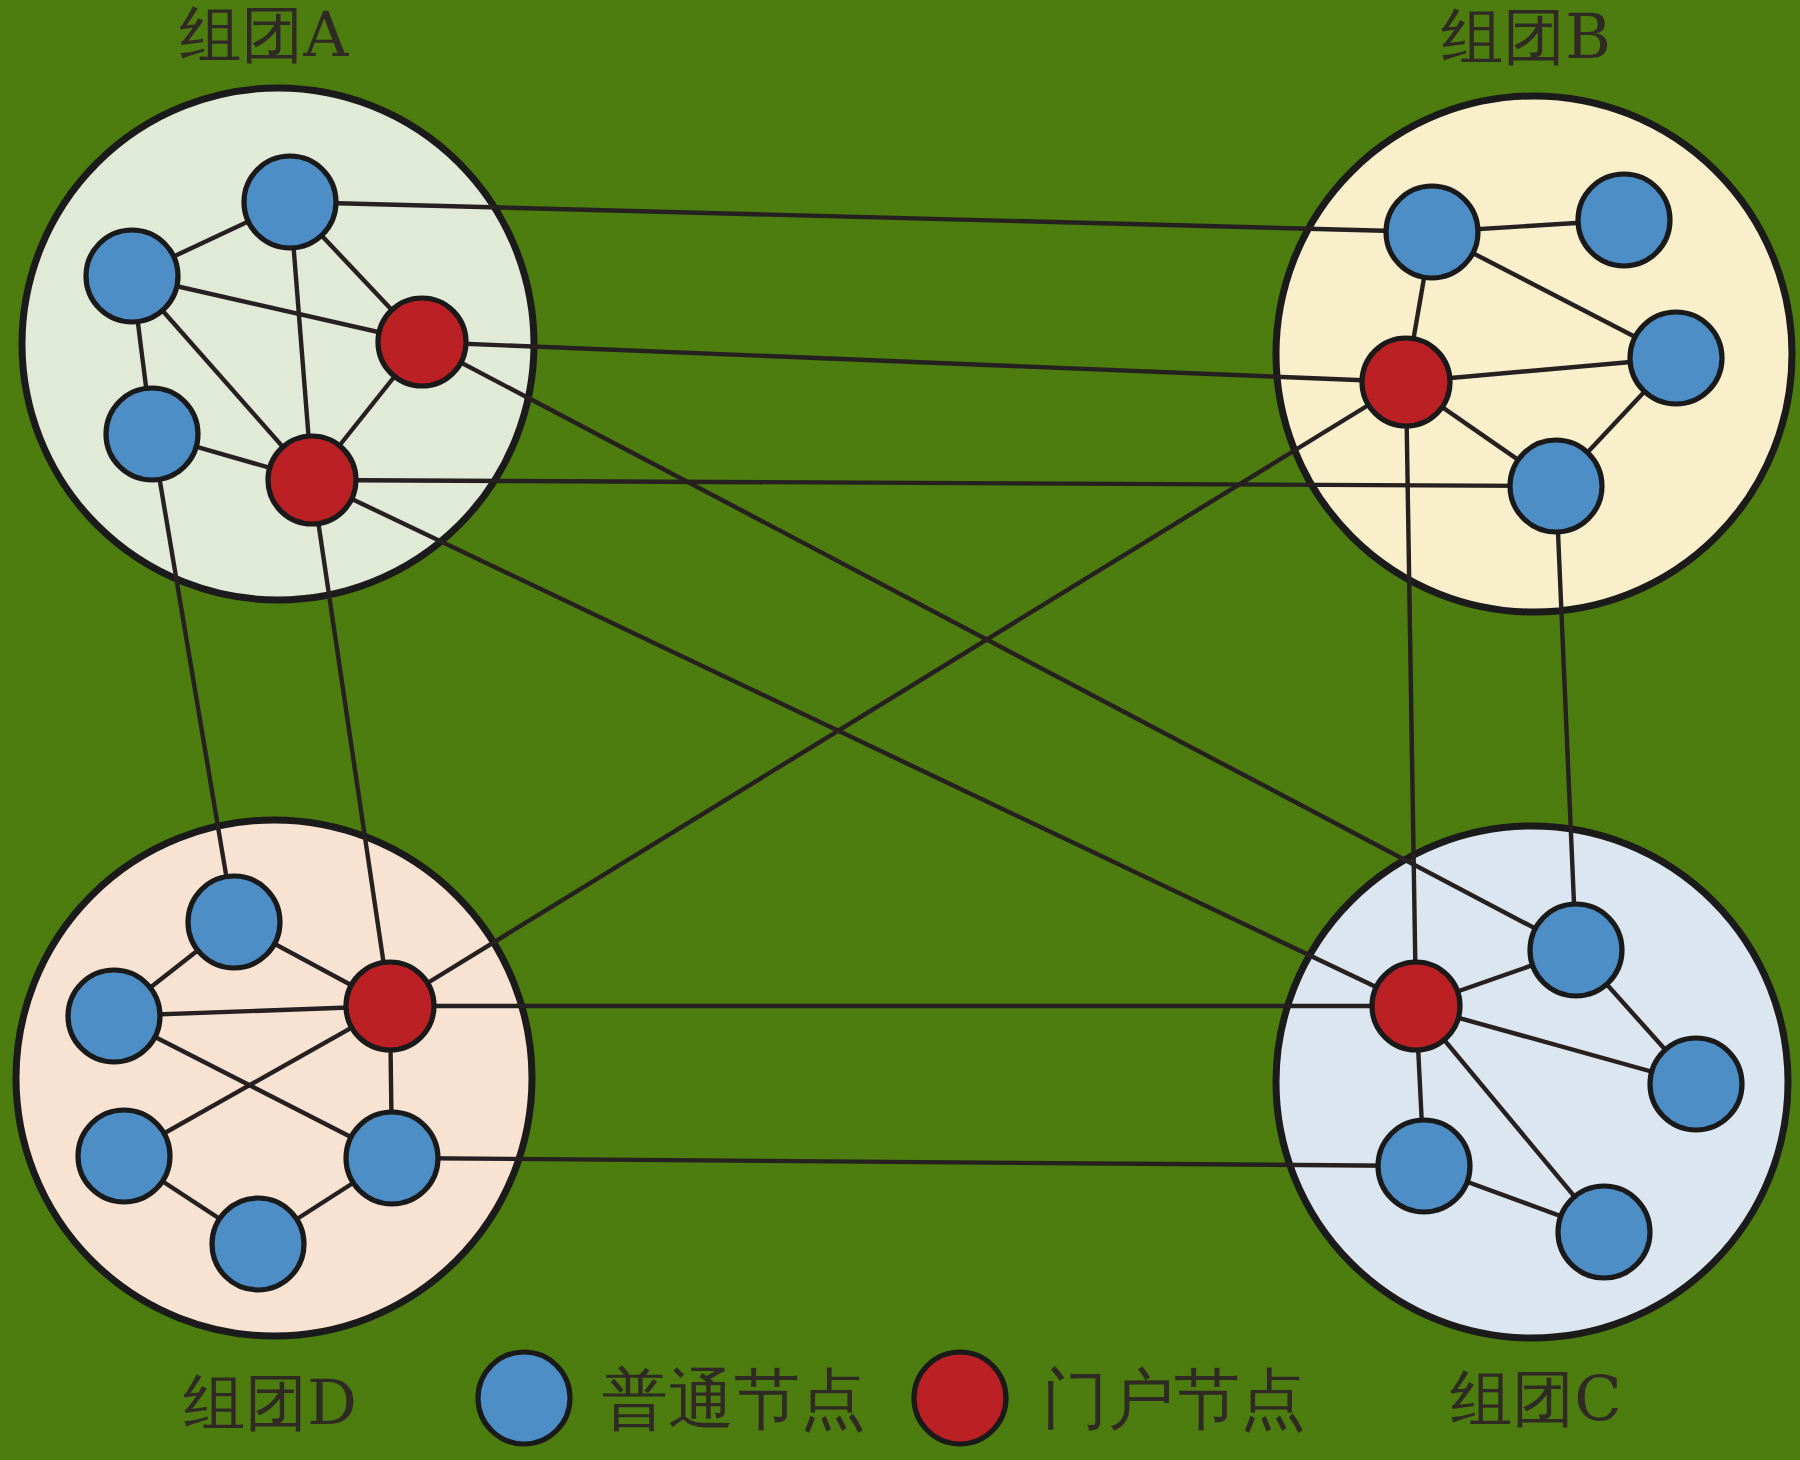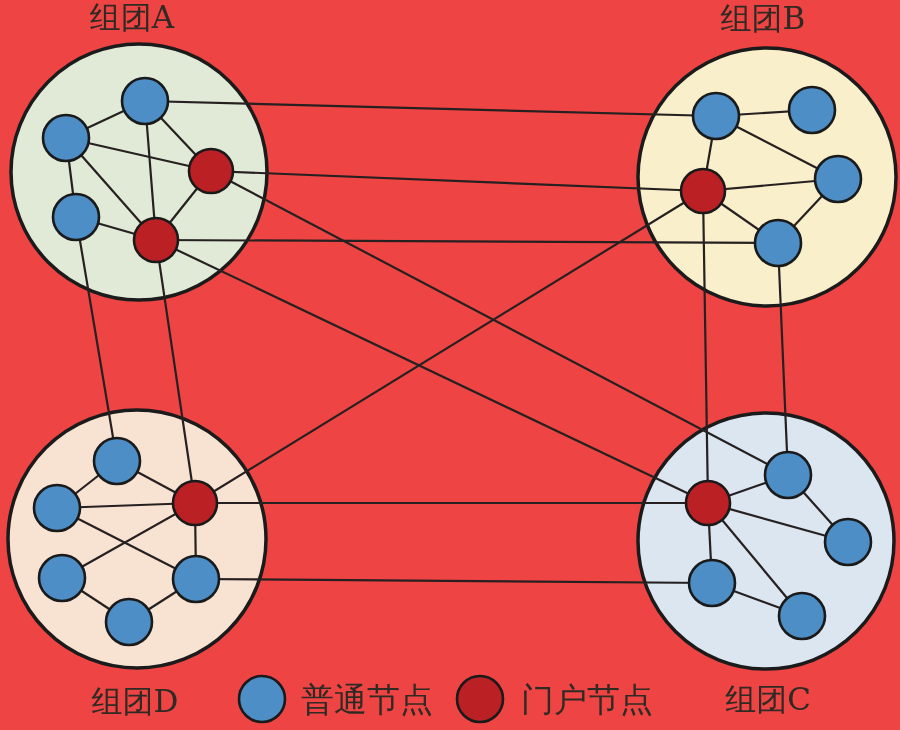--- a/index.html
+++ b/index.html
@@ -1,16 +1,16 @@
 <!DOCTYPE html>
 <html><head>
 <meta charset="utf-8">
 <style>
   html,body{margin:0;padding:0;background:#ffffff;}
-  .stage{position:relative;width:900px;height:730px;background:#ef4444;overflow:hidden;
+  .stage{position:relative;width:900px;height:730px;background:#4d7c0f;overflow:hidden;
          font-family:"DejaVu Serif","Liberation Serif",serif;}
   svg{display:block;}
   svg text{font-family:"DejaVu Serif","Liberation Serif",serif;}
 </style>
 </head>
 <body>
 
 <div class="stage">
   <svg width="900" height="730" viewBox="0 0 900 730" xmlns="http://www.w3.org/2000/svg">
       <circle cx="139" cy="172" r="128" fill="#e0ead6" stroke="#1b1b1b" stroke-width="3.5"></circle>

